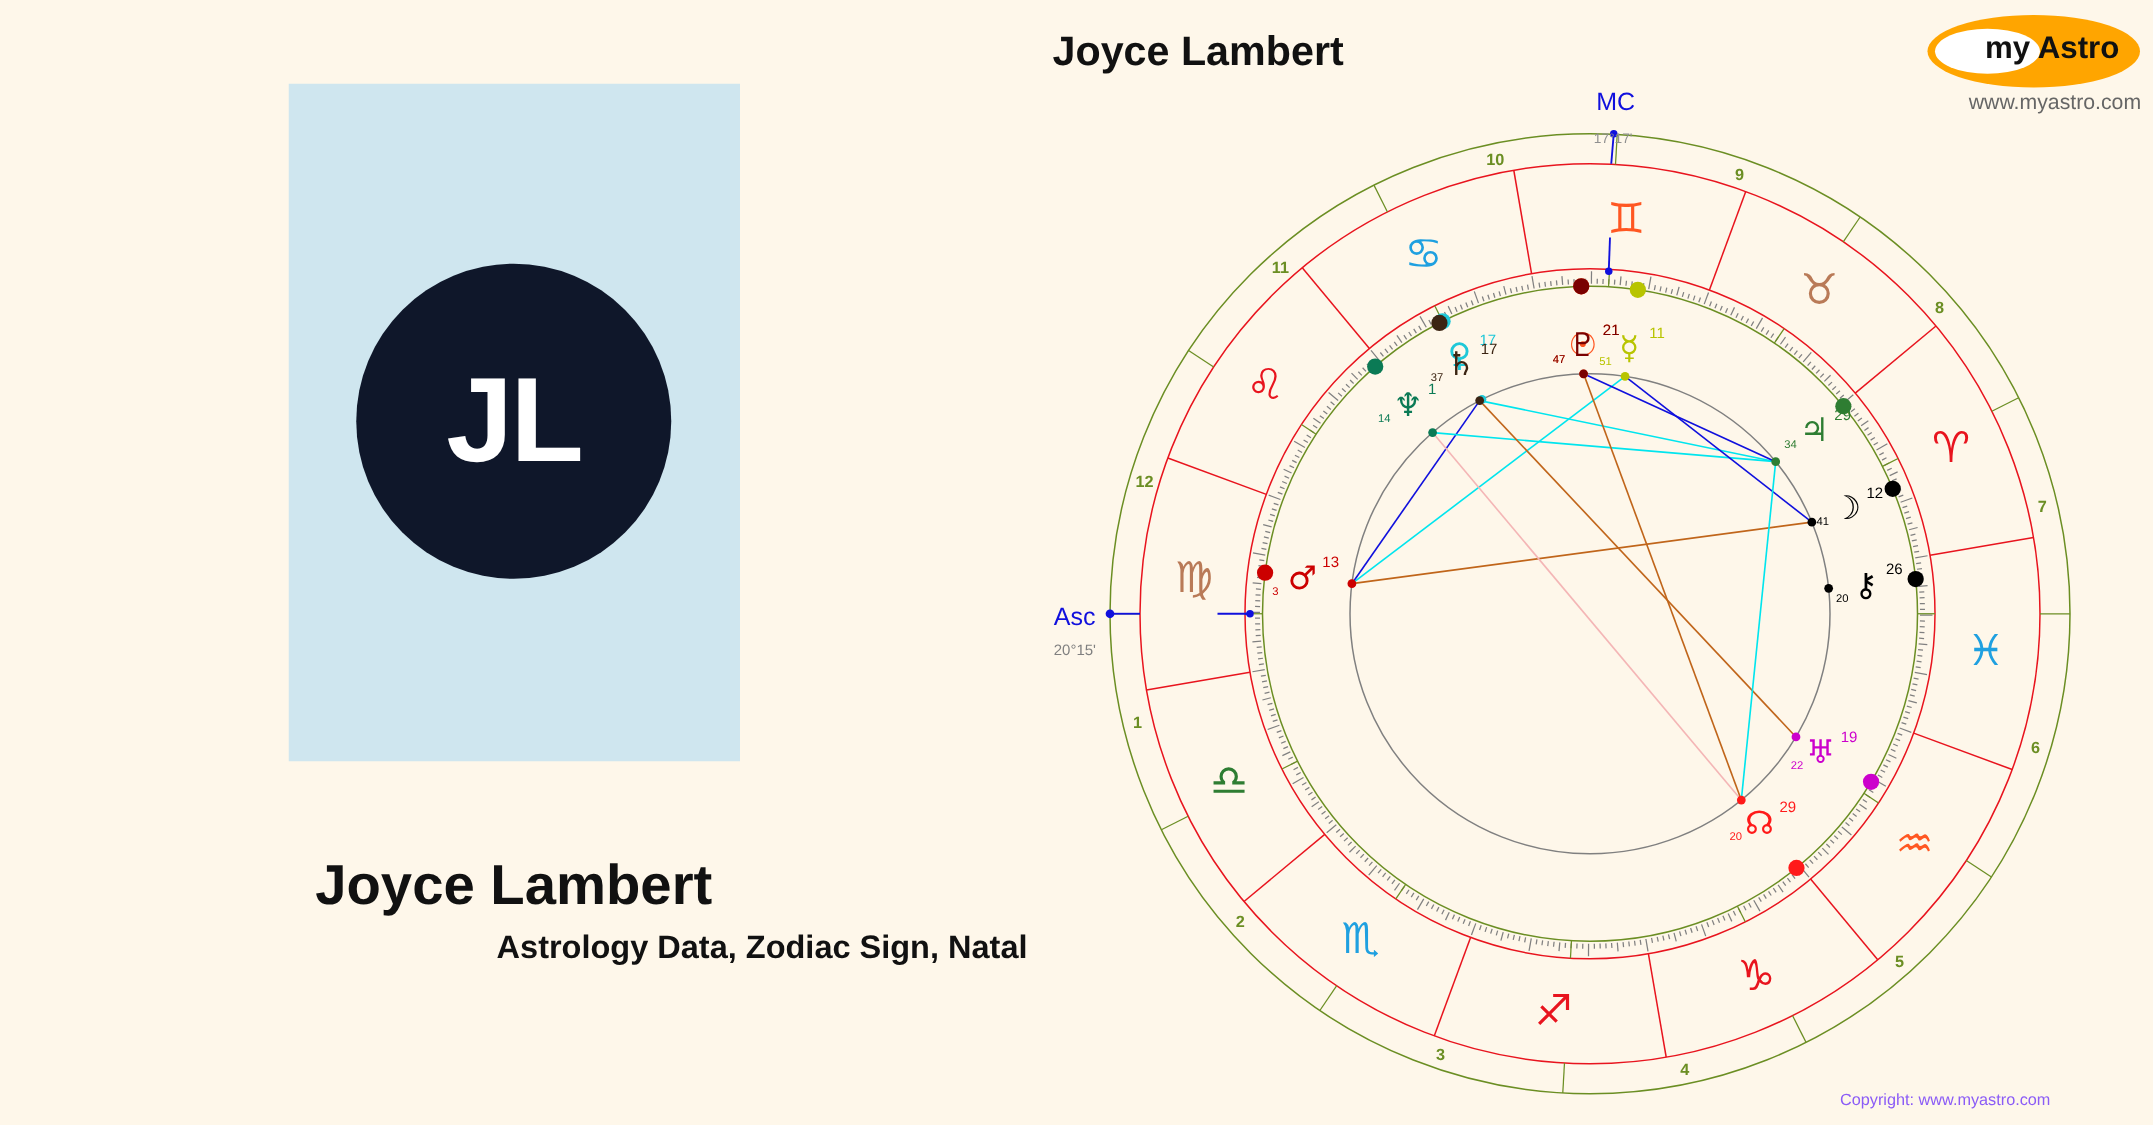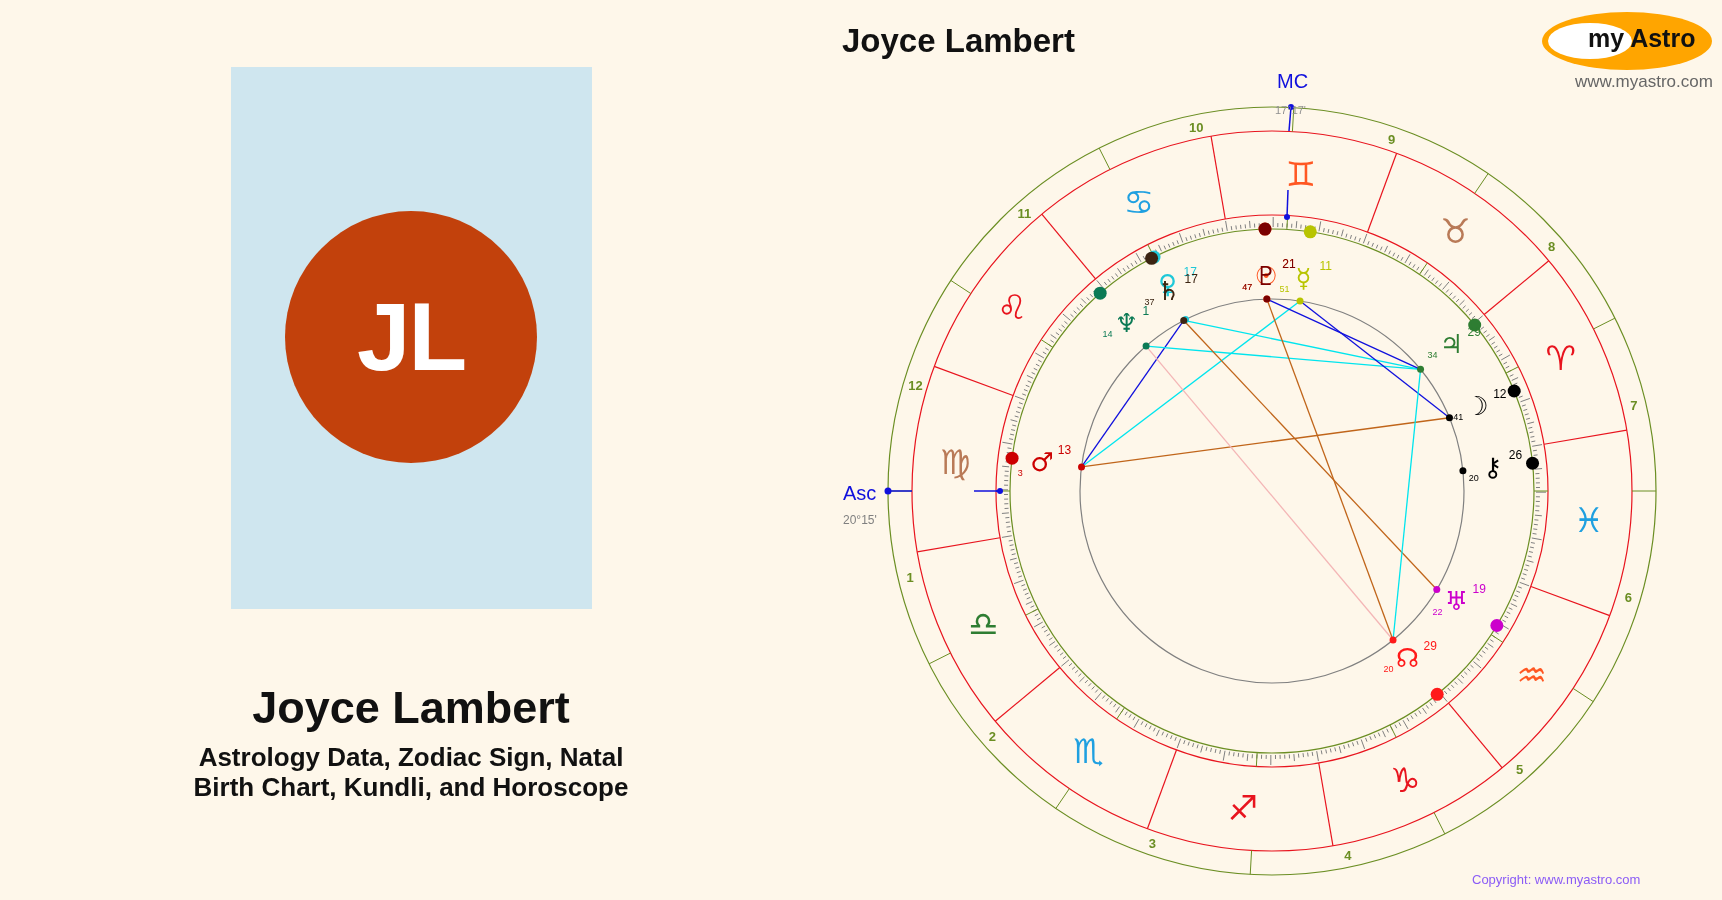--- a/index.html
+++ b/index.html
@@ -8,30 +8,30 @@
     background: #fef7ea;
     font-family: "Liberation Sans", "DejaVu Sans", sans-serif;
     position: relative;
   }
   .photo-box {
     position: absolute; left: 231px; top: 67px; width: 361px; height: 542px;
     background: #cfe6ef;
   }
   .avatar {
     position: absolute; left: 285px; top: 211px; width: 252px; height: 252px;
-    border-radius: 50%; background: #c2410c;
+    border-radius: 50%; background: #0f172a;
     display: flex; align-items: center; justify-content: center;
     color: #ffffff; font-weight: bold; font-size: 96px; letter-spacing: -2px;
   }
   .person-name {
     position: absolute; left: 0; width: 822px; top: 682px; text-align: center;
     font-size: 45px; font-weight: bold; color: #111111;
   }
   .subtitle {
-    position: absolute; left: 0; width: 822px; top: 742px; text-align: center;
+    position: absolute; left: 0; width: 822px; top: 742px; text-align: right;
     font-size: 26px; font-weight: bold; color: #111111; line-height: 30px;
   }
   .chart-title {
     position: absolute; left: 842px; top: 22px; font-size: 33px; font-weight: bold; color: #111111;
   }
   .logo {
     position: absolute; left: 1542px; top: 12px; width: 170px; height: 58px; font-weight: bold;
   }
   .logo-outer {
     position: absolute; inset: 0; border-radius: 50%; background: #ffa500;
@@ -54,21 +54,20 @@
 </head>
 <body>
 
 <div class="photo-box"></div>
 <div class="avatar">
   <span>JL</span>
 </div>
 <div class="person-name">Joyce Lambert</div>
 <div class="subtitle">
   <div>Astrology Data, Zodiac Sign, Natal</div>
-  <div>Birth Chart, Kundli, and Horoscope</div>
 </div>
 
 <div class="chart-title">Joyce Lambert</div>
 
 <div class="logo">
   <div class="logo-outer"></div>
   <div class="logo-inner"></div>
   <span class="logo-text">my Astro</span>
 </div>
 <div class="site-url">www.myastro.com</div>

